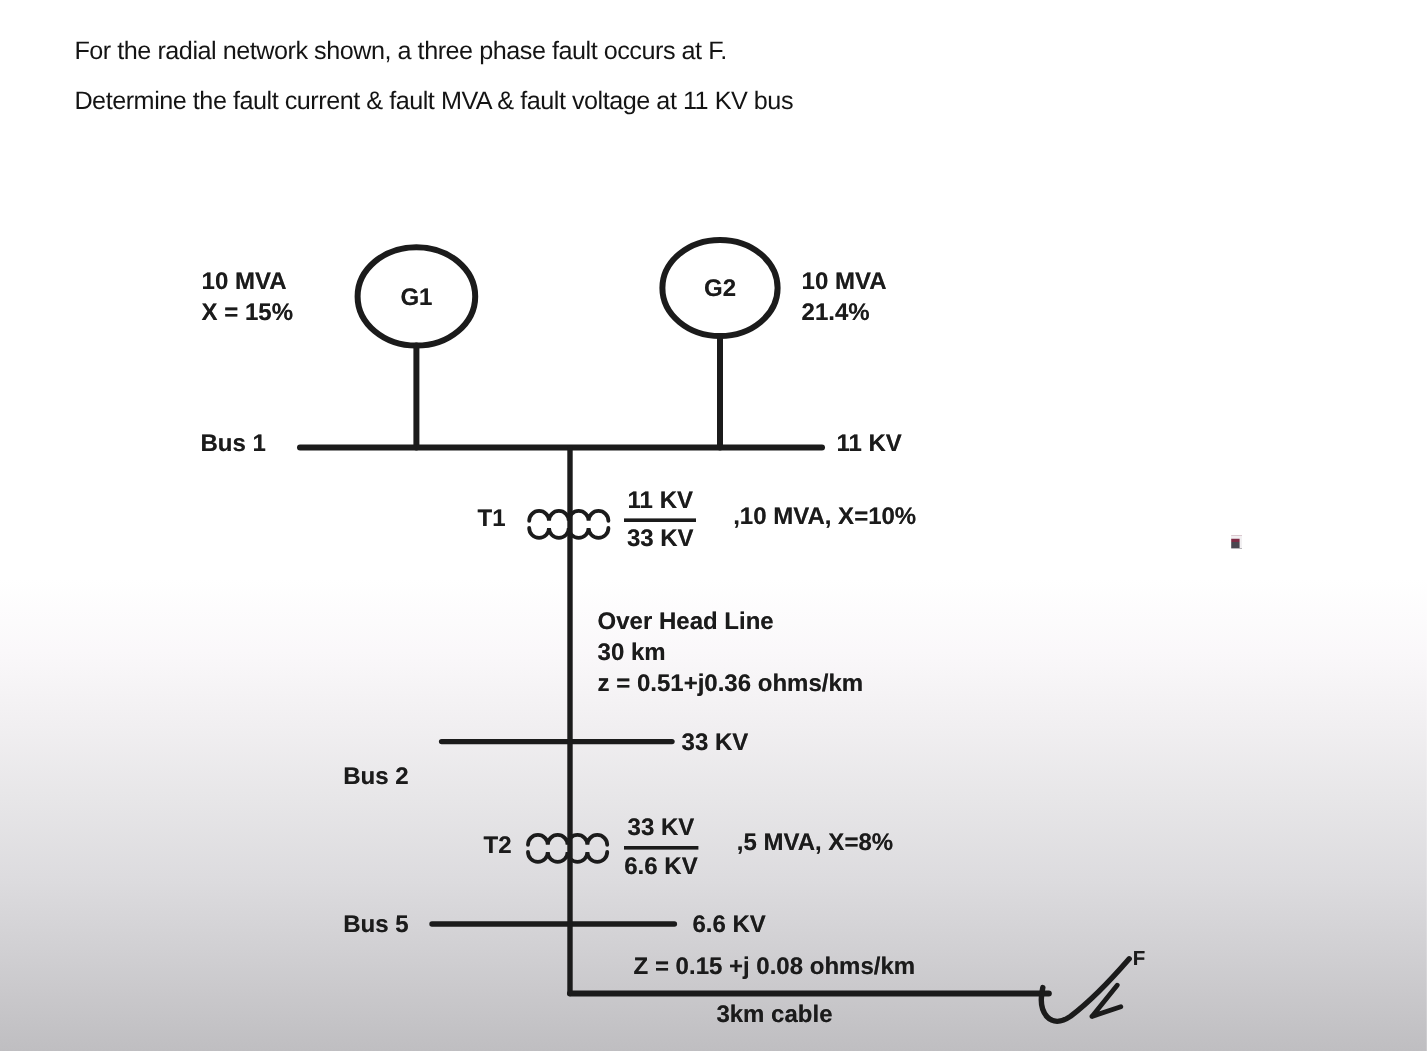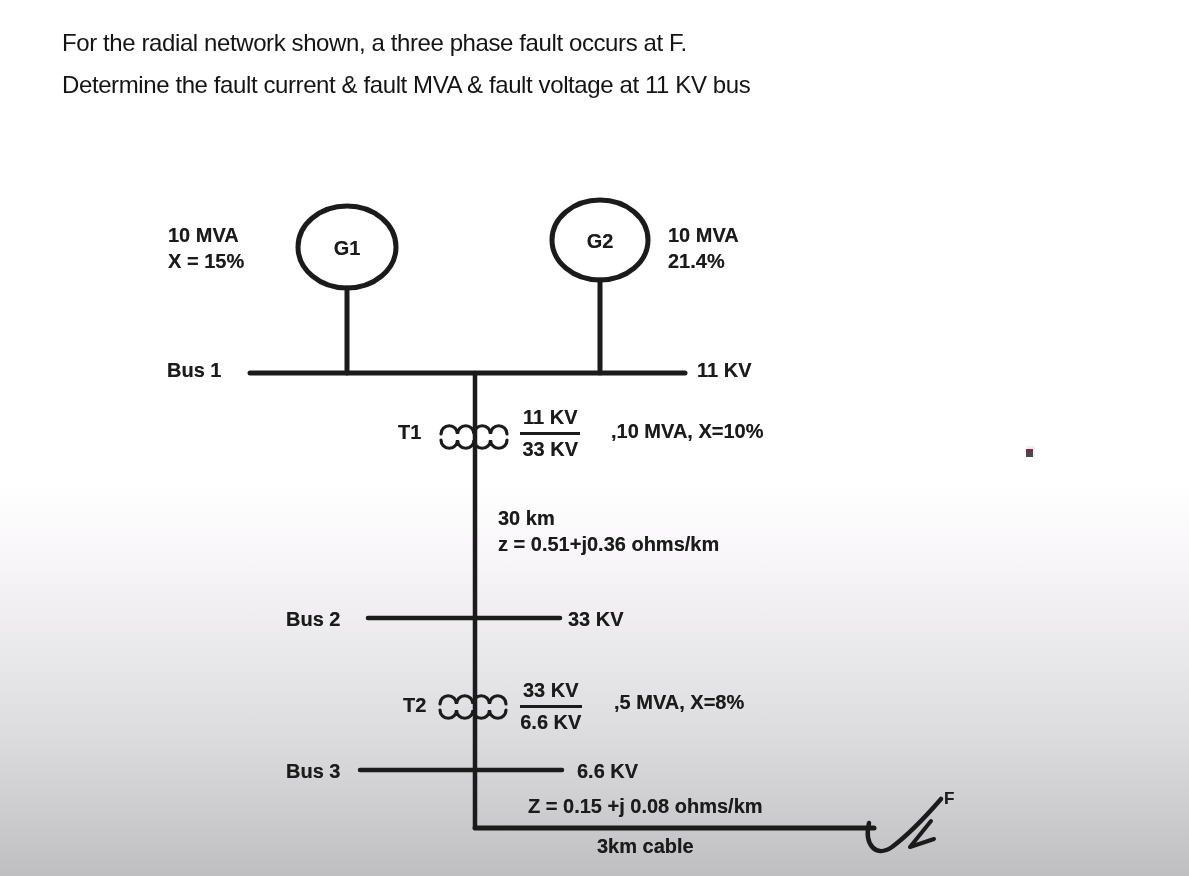--- a/index.html
+++ b/index.html
@@ -8,21 +8,21 @@
     width:1189px;height:876px;
     overflow:hidden;
     background:linear-gradient(180deg,
       #ffffff 0%, #ffffff 55%, #faf8fa 62%, #f1eff1 69%,
       #e7e6e8 76%, #dcdbde 84%, #cecdd0 92%, #bfbec1 100%);
     font-family:"Liberation Sans", sans-serif;
     color:#1b1b1b;
   }
   .problem{
     position:absolute;left:62px;top:22px;width:1100px;
-    font-size:24px;line-height:42px;letter-spacing:-0.4px;
+    font-size:21px;line-height:42px;letter-spacing:-0.4px;
     color:#141414;
   }
   .dlabel{
     position:absolute;
     font-weight:bold;font-size:20px;line-height:26px;
     color:#1b1b1b;white-space:nowrap;
     text-shadow:0 0 0.5px rgba(20,20,20,.55);
   }
   .gen-id{transform:translate(-50%,-50%);}
   svg.diagram{position:absolute;left:0;top:0;z-index:0;}
@@ -93,35 +93,36 @@
   <div class="dlabel txt" style="left:697px;top:357px;">11 KV</div>
 
   <div class="dlabel txt" style="left:398px;top:419px;">T1</div>
   <div class="dlabel txt frac" style="left:520px;top:404px;">
     <span class="num">11 KV</span>
     <span class="den">33 KV</span>
   </div>
   <div class="dlabel txt" style="left:611px;top:418px;">,10 MVA, X=10%</div>
 
   <div class="dlabel txt" style="left:498px;top:505px;">
+    <div>Over Head Line</div>
     <div>30 km</div>
     <div>z = 0.51+j0.36 ohms/km</div>
   </div>
 
-  <div class="dlabel txt" style="left:286px;top:606px;">Bus 2</div>
+  <div class="dlabel txt" style="left:286px;top:634px;">Bus 2</div>
   <div class="dlabel txt" style="left:568px;top:606px;">33 KV</div>
 
   <div class="dlabel txt" style="left:403px;top:692px;">T2</div>
   <div class="dlabel txt frac" style="left:520px;top:677px;">
     <span class="num">33 KV</span>
     <span class="den">6.6 KV</span>
   </div>
   <div class="dlabel txt" style="left:614px;top:689px;">,5 MVA, X=8%</div>
 
-  <div class="dlabel txt" style="left:286px;top:758px;">Bus 3</div>
+  <div class="dlabel txt" style="left:286px;top:758px;">Bus 5</div>
   <div class="dlabel txt" style="left:577px;top:758px;">6.6 KV</div>
 
   <div class="dlabel txt" style="left:528px;top:793px;">Z = 0.15 +j 0.08 ohms/km</div>
   <div class="dlabel txt" style="left:597px;top:833px;">3km cable</div>
 
   <div class="dlabel txt fault-f" style="left:944px;top:786px;">F</div>
 
   <div class="artifact"></div>
 
 </div>

